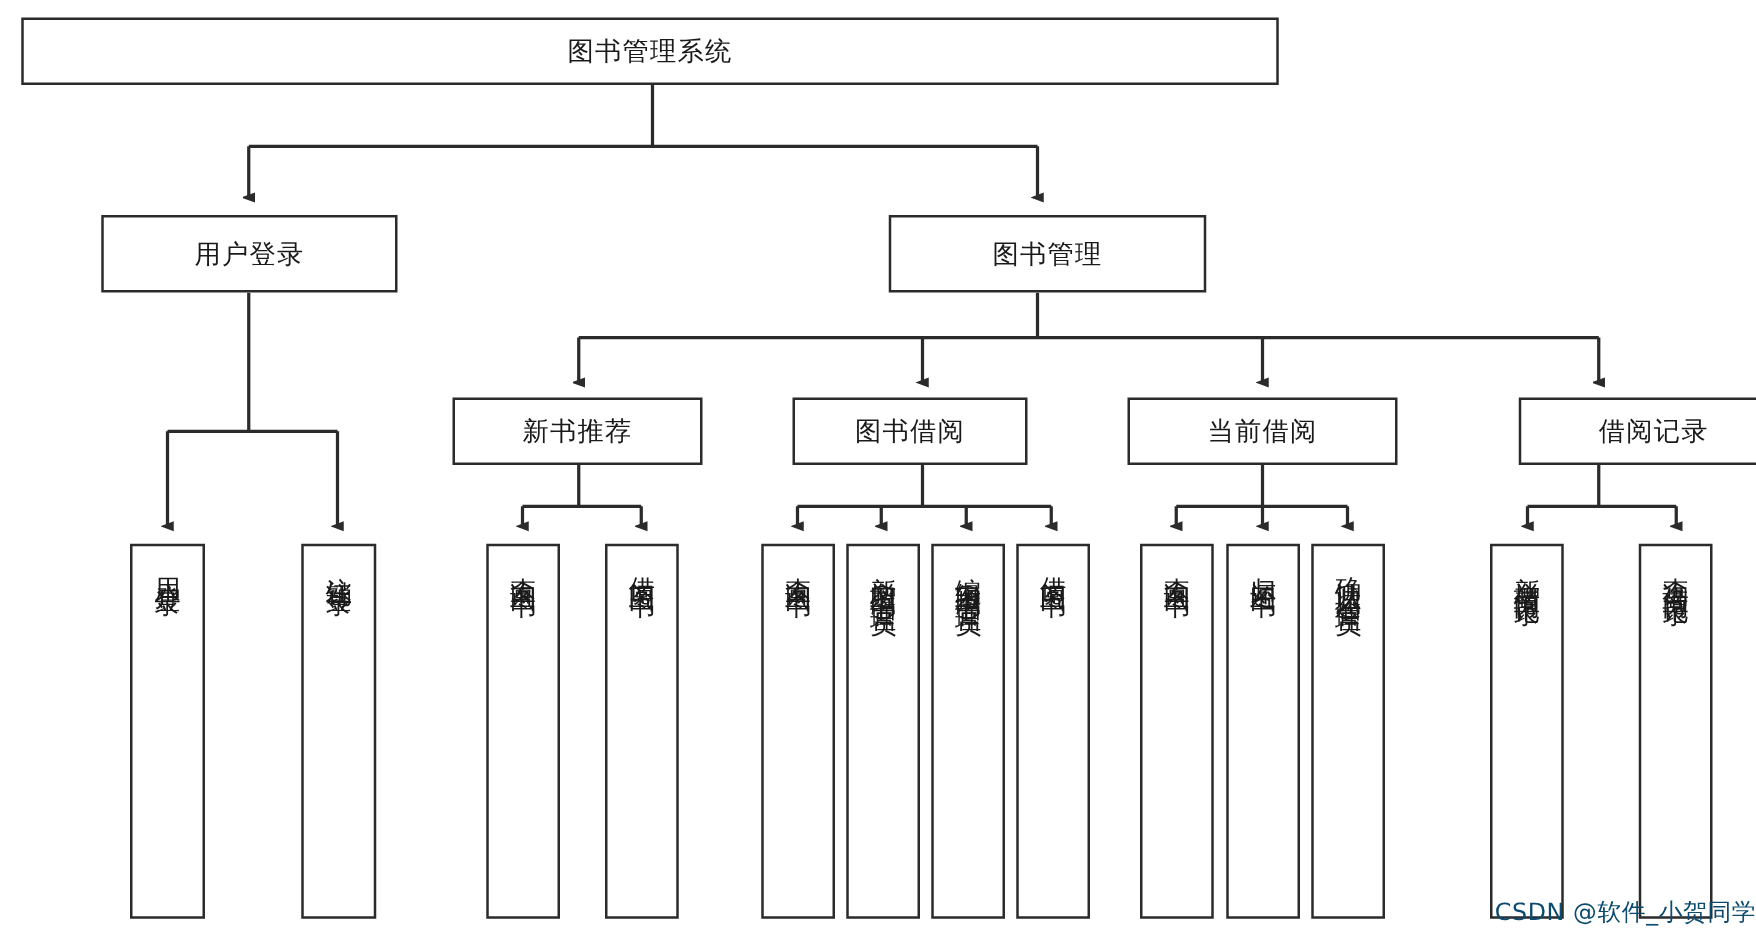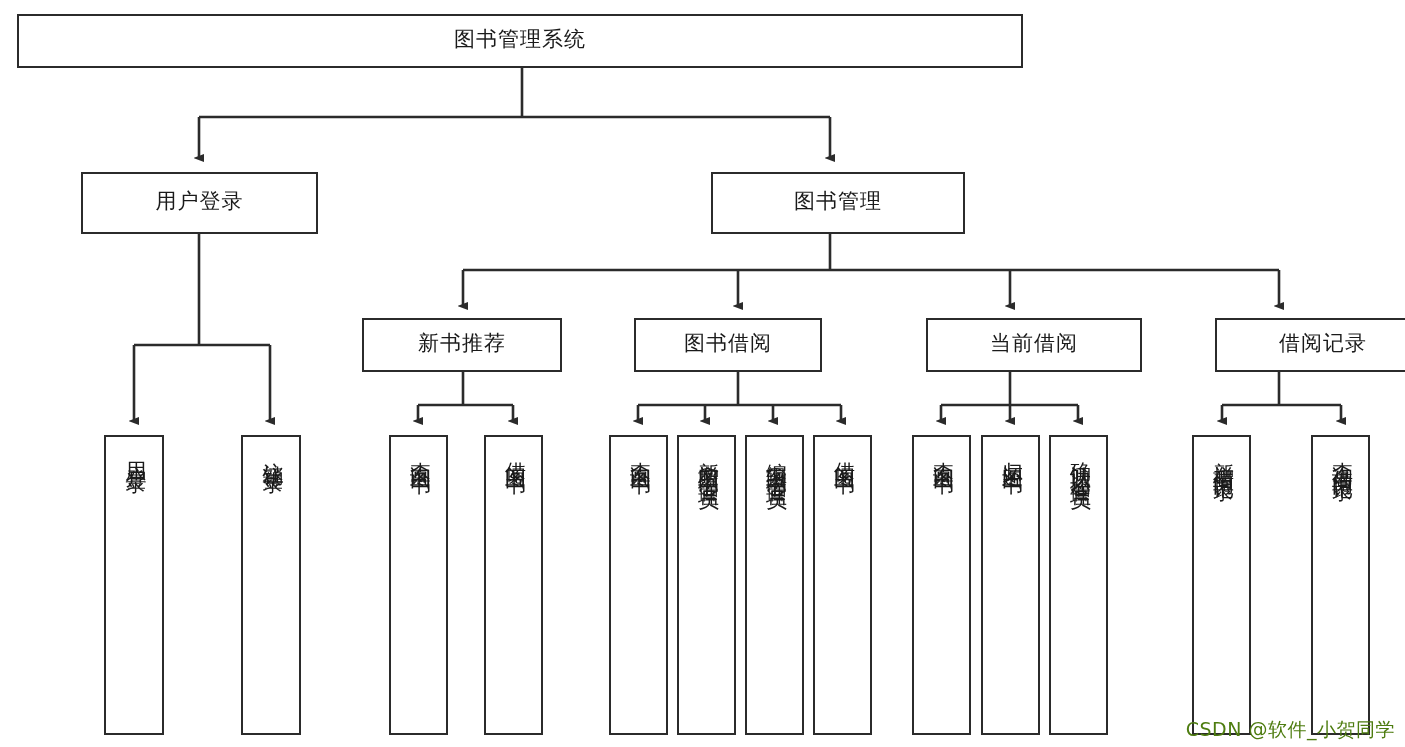--- a/index.html
+++ b/index.html
@@ -29,21 +29,20 @@
   .node {
     position: absolute;
     box-sizing: border-box;
     background: #ffffff;
     border: 2.5px solid #2b2b2b;
     display: flex;
     align-items: center;
     justify-content: center;
     color: #1a1a1a;
     z-index: 2;
-    font-family: Liberation Mono, monospace;
   }
   .node .label {
     font-size: 21px;
     line-height: 1.15;
     letter-spacing: 1px;
     white-space: nowrap;
     color: #1a1a1a;
   }
   
   .node.vertical {
@@ -53,24 +52,24 @@
   .node.vertical .label {
     writing-mode: vertical-rl;
     text-orientation: upright;
     letter-spacing: 4px;
     font-size: 21px;
     white-space: normal;
     max-height: 292px;
   }
   .watermark {
     position: absolute;
-    right: 10px;
+    right: 0;
     bottom: 4px;
     font-size: 19px;
-    color: #4d7c0f;
+    color: #0c4a6e;
     white-space: nowrap;
     z-index: 5;
     letter-spacing: 0.5px;
   }
 </style>
 </head>
 <body>
 
 <div id="diagram-root">
 
@@ -135,21 +134,21 @@
   <div class="node" style="left:711px; top:172px; width:254px; height:62px;">
     <span class="label">图书管理</span>
   </div>
 
   <div class="node" style="left:362px; top:318px; width:200px; height:54px;align-items:center;">
     <span class="label">新书推荐</span>
   </div>
   <div class="node" style="left:634px; top:318px; width:188px; height:54px;">
     <span class="label">图书借阅</span>
   </div>
-  <div class="node" style="left:902px; top:318px; width:216px; height:54px;margin-left:24px;">
+  <div class="node" style="left:902px; top:318px; width:216px; height:54px;">
     <span class="label">当前借阅</span>
   </div>
   <div class="node" style="left:1174px; top:318px; width:216px; height:54px;margin-left:41px;">
     <span class="label">借阅记录</span>
   </div>
 
   <div class="node vertical" style="left:104px; top:435px; width:60px; height:300px;">
     <span class="label">用户登录</span>
   </div>
   <div class="node vertical" style="left:241px; top:435px; width:60px; height:300px;">

